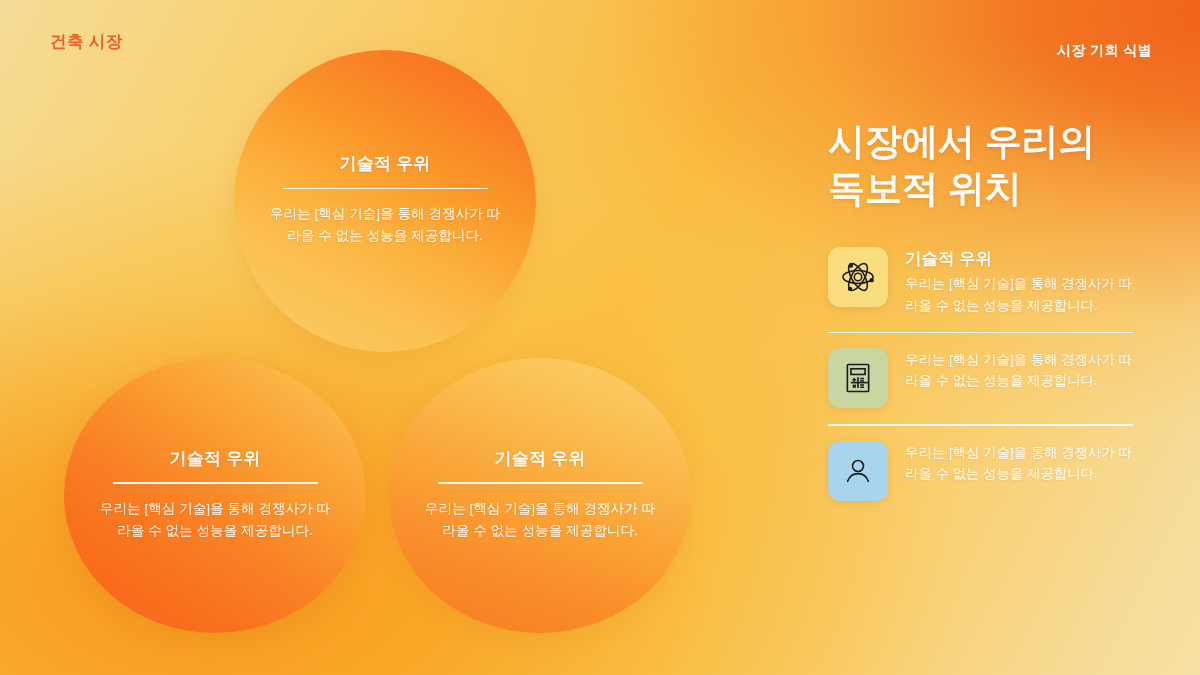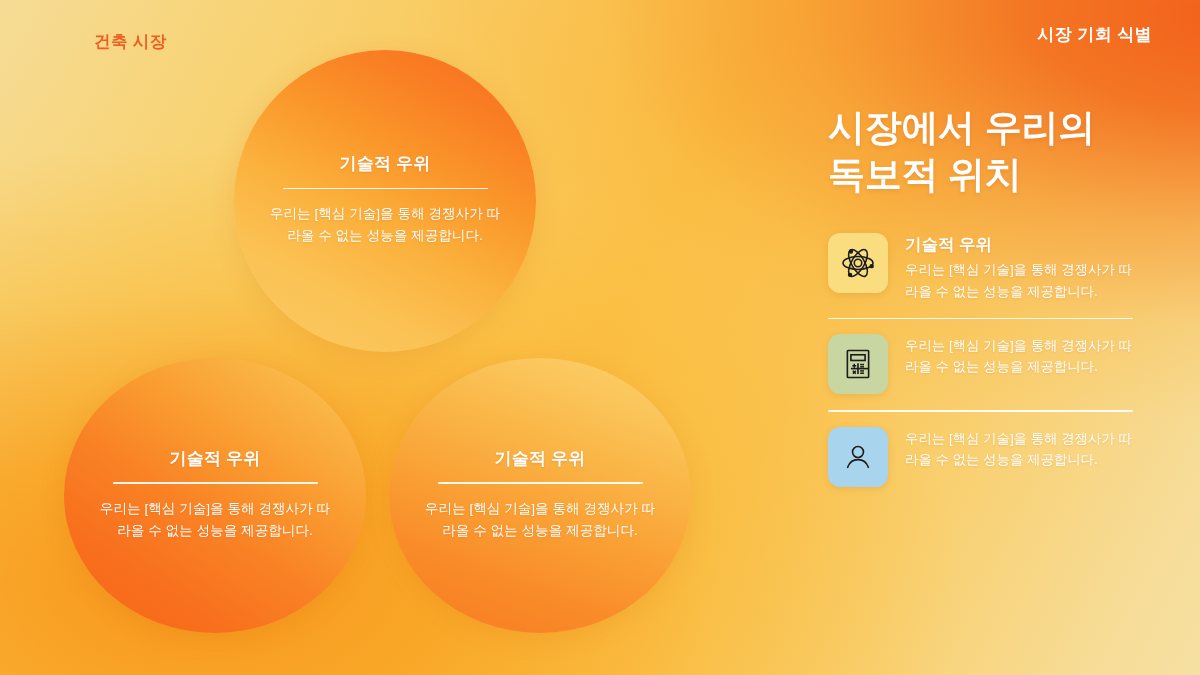--- a/index.html
+++ b/index.html
@@ -53,22 +53,22 @@
   .hdr-left {
     position: absolute;
     left: 50px; top: 31px;
     font-size: 16.5px;
     font-weight: bold;
     letter-spacing: .4px;
     color: #ef5e23;
   }
   .hdr-right {
     position: absolute;
-    right: 48px; top: 23px;
-    font-size: 17px;
+    right: 48px; top: 42px;
+    font-size: 14px;
     font-weight: bold;
     letter-spacing: .4px;
     color: #ffffff;
   }
 
   
   .circle {
     position: absolute;
     border-radius: 50%;
     display: flex;
@@ -119,21 +119,21 @@
     left: 389px; top: 358px;
     width: 302px; height: 275px;
     background: linear-gradient(200deg,
         #fbd06d 0%, #fbc75d 16%, #fab748 34%,
         #faa236 54%, #f98b28 76%, #f87a22 100%);
   }
 
   
   .right-col {
     position: absolute;
-    left: 828px; top: 104px;
+    left: 828px; top: 118px;
     width: 312px;
   }
   .big-title {
     color: #ffffff;
     font-size: 37px;
     font-weight: bold;
     line-height: 1.28;
     letter-spacing: -.3px;
     text-shadow: 0 2px 4px rgba(175,70,5,.16);
     margin: 0 0 34px 0;
@@ -179,21 +179,21 @@
     margin: 16px 0 15px 0;
     width: 305px;
   }
 </style>
 </head>
 <body>
 
 <div class="slide">
   <div class="grain"></div>
 
-  <div class="hdr-left" style="color: rgb(239, 94, 35); margin-left: 44px;">건축 시장</div>
+  <div class="hdr-left" style="color: rgb(239, 94, 35);">건축 시장</div>
   <div class="hdr-right" style="color: rgb(255, 255, 255);">시장 기회 식별</div>
 
   <div class="circle" id="circle-top">
     <div class="c-title">기술적 우위</div>
     <div class="c-rule"></div>
     <div class="c-body">우리는 [핵심 기술]을 통해 경쟁사가 따라올 수 없는 성능을 제공합니다.</div>
   </div>
 
   <div class="circle" id="circle-bl">
     <div class="c-title">기술적 우위</div>

